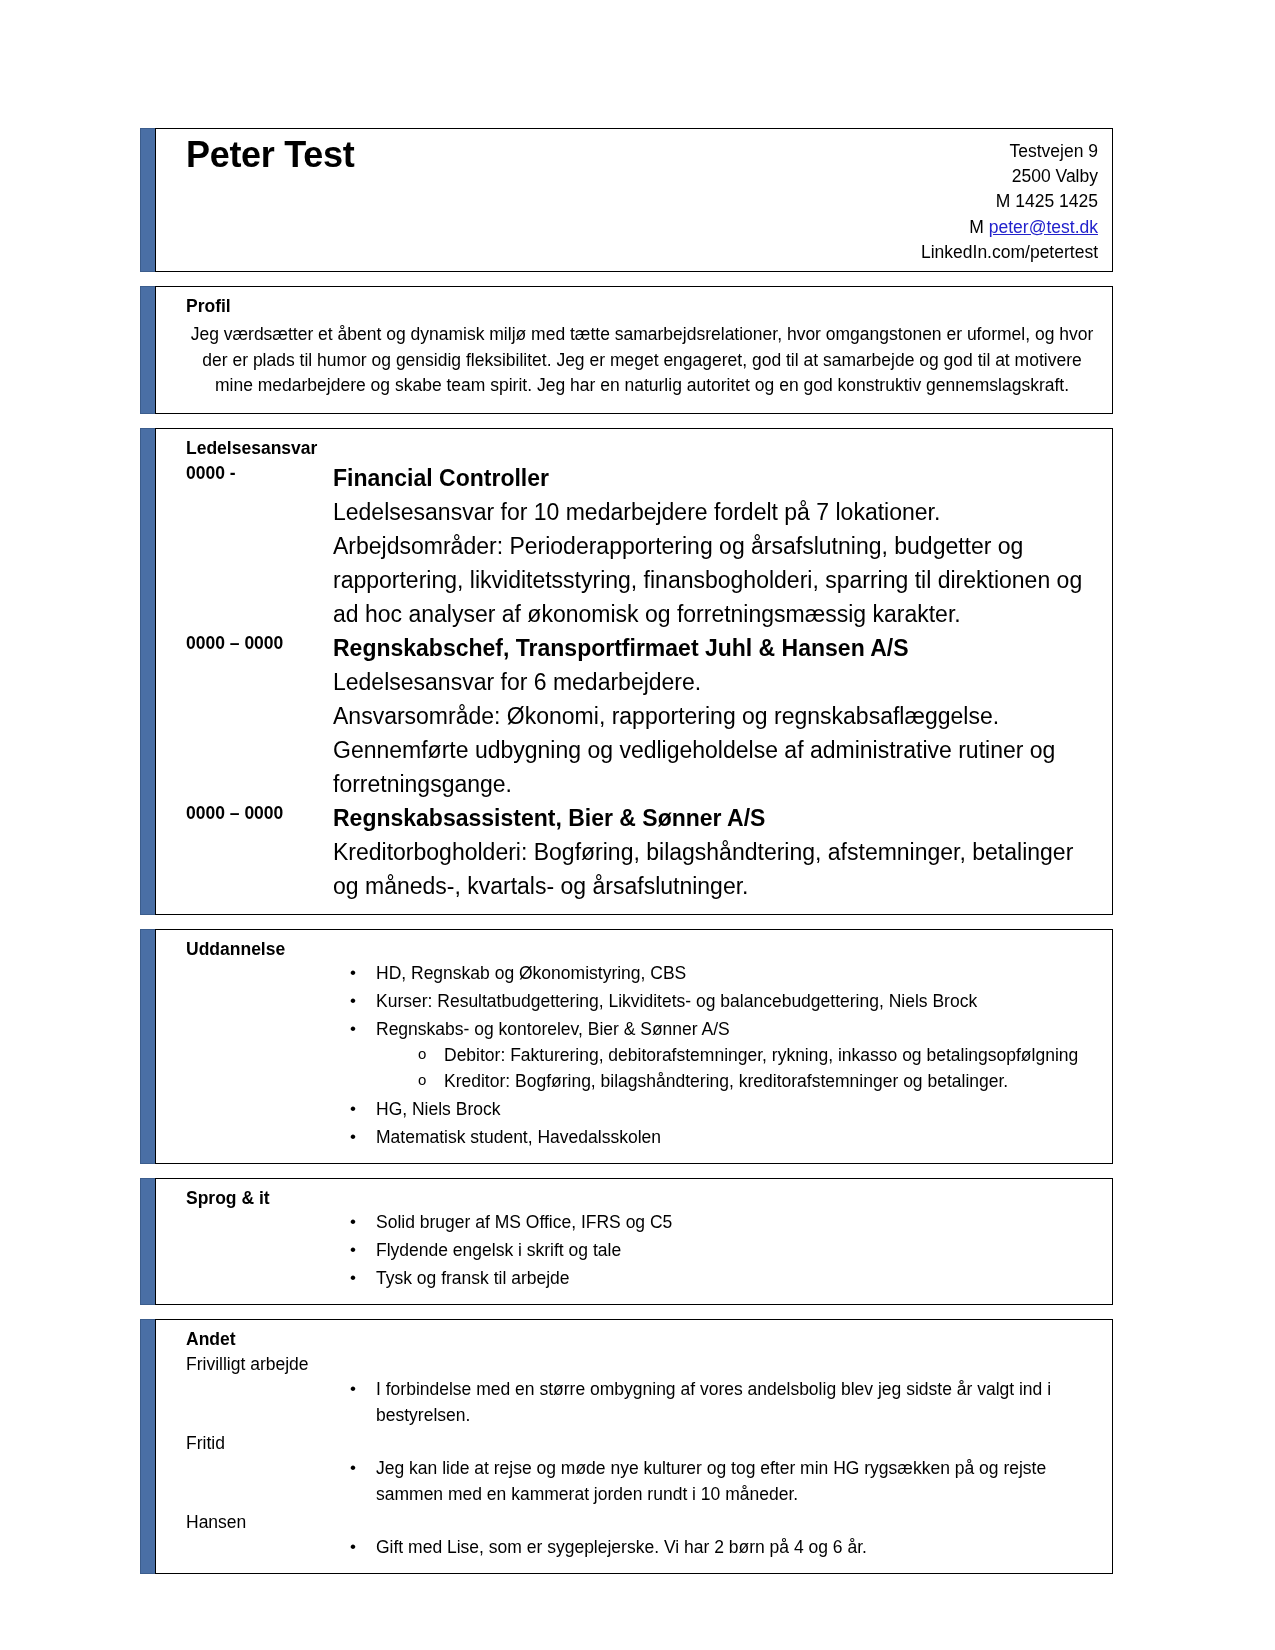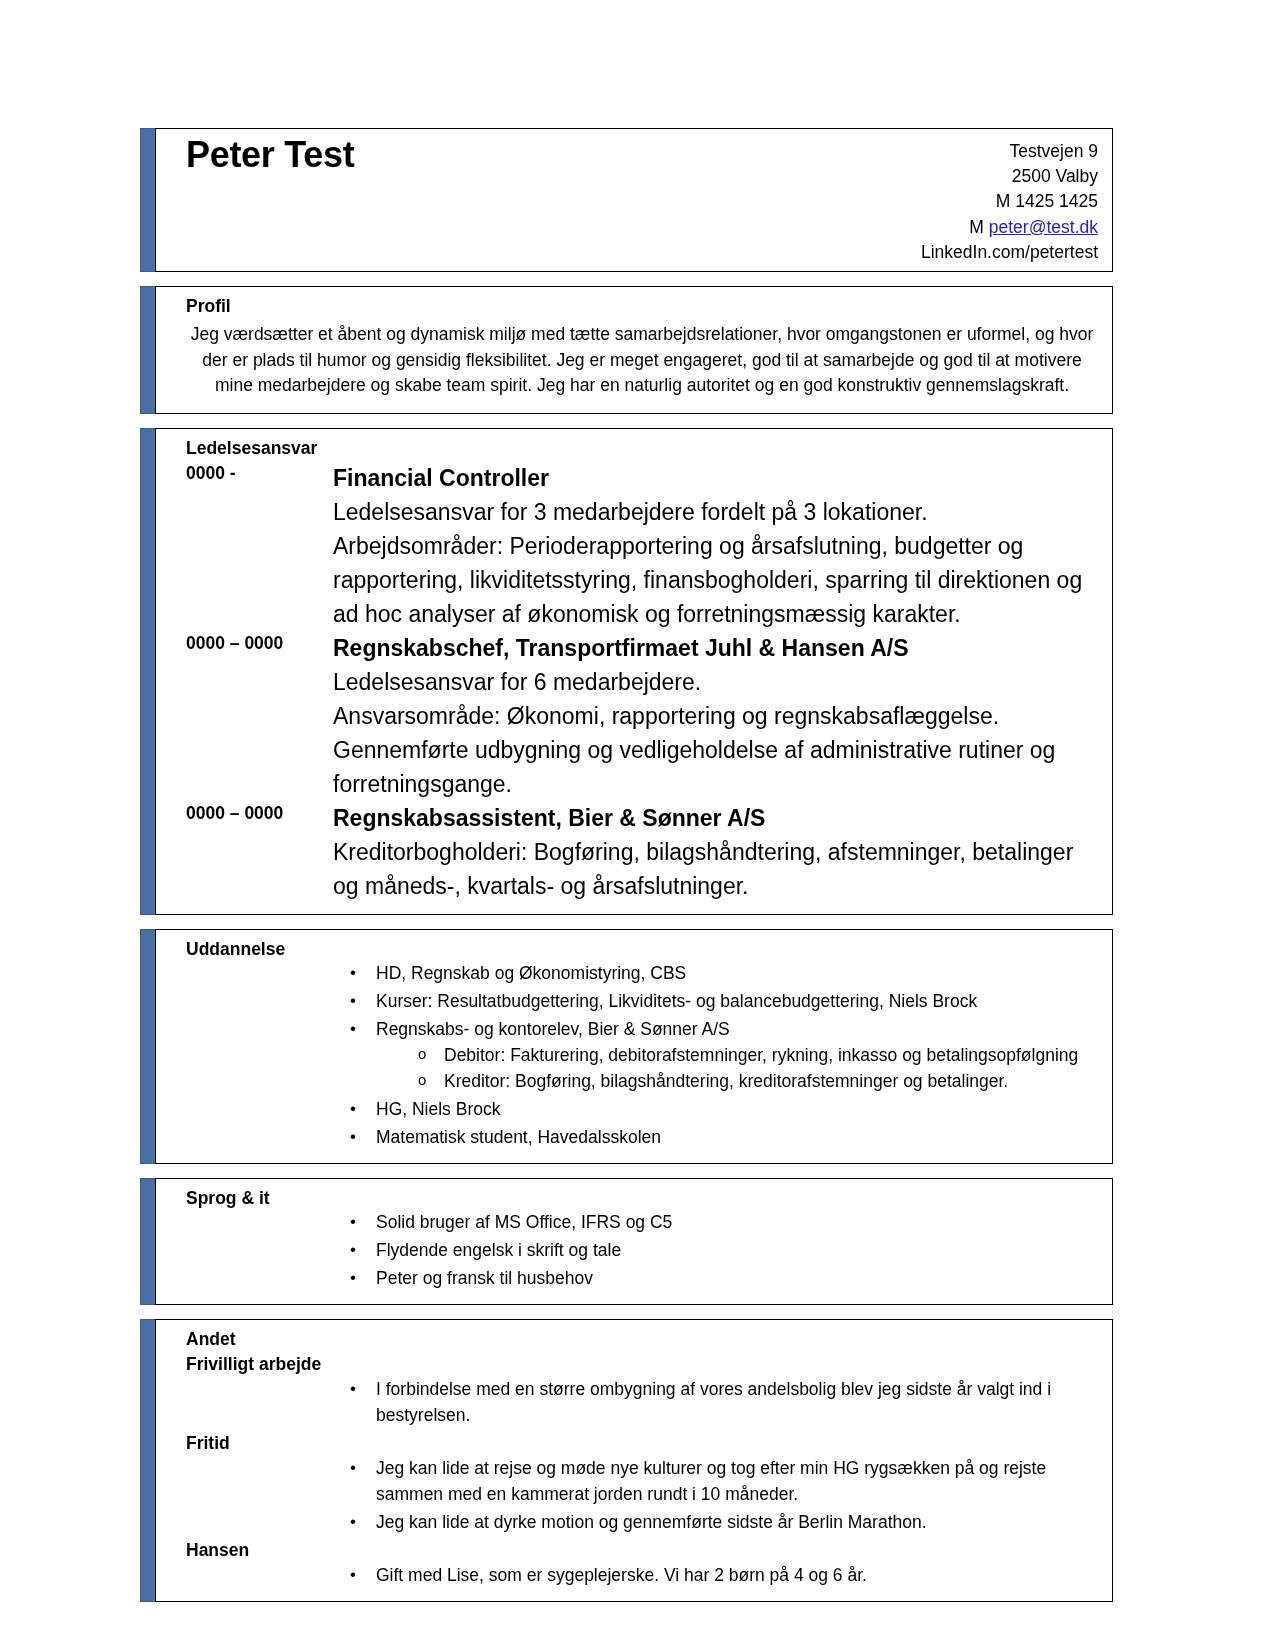--- a/index.html
+++ b/index.html
@@ -81,21 +81,21 @@
 
   
   h2.sec-title {
     font-size: 17.5px;
     font-weight: bold;
     margin: 0 0 1px 0;
     line-height: 1.3;
   }
   h3.sub-title {
     font-size: 17.5px;
-    font-weight: bold;
+    font-weight: normal;
     margin: 0;
     line-height: 1.45;
   }
   p.para {
     font-size: 17.5px;
     line-height: 1.48;
     margin: 4px;
     text-align: center;
   }
 
@@ -192,21 +192,21 @@
 
   <div class="section">
     <div class="accent-bar"></div>
     <div class="section-body">
       <h2 class="sec-title">Ledelsesansvar</h2>
 
       <div class="exp-row">
         <div class="exp-date">0000 -</div>
         <div class="exp-detail">
           <span class="exp-line exp-role">Financial Controller</span>
-          <span class="exp-line">Ledelsesansvar for 3 medarbejdere fordelt på 3 lokationer.</span>
+          <span class="exp-line">Ledelsesansvar for 10 medarbejdere fordelt på 7 lokationer.</span>
           <span class="exp-line">Arbejdsområder: Perioderapportering og årsafslutning, budgetter og rapportering, likviditetsstyring, finansbogholderi, sparring til direktionen og ad hoc analyser af økonomisk og forretningsmæssig karakter.</span>
         </div>
       </div>
 
       <div class="exp-row">
         <div class="exp-date">0000 – 0000</div>
         <div class="exp-detail">
           <span class="exp-line exp-role">Regnskabschef, Transportfirmaet Juhl &amp; Hansen A/S</span>
           <span class="exp-line">Ledelsesansvar for 6 medarbejdere.</span>
           <span class="exp-line">Ansvarsområde: Økonomi, rapportering og regnskabsaflæggelse.</span>
@@ -244,39 +244,38 @@
     </div>
   </div>
 
   <div class="section">
     <div class="accent-bar"></div>
     <div class="section-body">
       <h2 class="sec-title">Sprog &amp; it</h2>
       <ul class="bullets">
         <li><span>Solid bruger af MS Office, IFRS og C5</span></li>
         <li><span>Flydende engelsk i skrift og tale</span></li>
-        <li><span>Peter og fransk til husbehov</span></li>
+        <li><span>Tysk og fransk til arbejde</span></li>
       </ul>
     </div>
   </div>
 
   <div class="section">
     <div class="accent-bar"></div>
     <div class="section-body">
       <h2 class="sec-title">Andet</h2>
 
       <h3 class="sub-title">Frivilligt arbejde</h3>
       <ul class="bullets">
         <li><span>I forbindelse med en større ombygning af vores andelsbolig blev jeg sidste år valgt ind i bestyrelsen.</span></li>
       </ul>
 
       <h3 class="sub-title">Fritid</h3>
       <ul class="bullets">
         <li><span>Jeg kan lide at rejse og møde nye kulturer og tog efter min HG rygsækken på og rejste sammen med en kammerat jorden rundt i 10 måneder.</span></li>
-        <li><span>Jeg kan lide at dyrke motion og gennemførte sidste år Berlin Marathon.</span></li>
       </ul>
 
       <h3 class="sub-title">Hansen</h3>
       <ul class="bullets">
         <li><span>Gift med Lise, som er sygeplejerske. Vi har 2 børn på 4 og 6 år.</span></li>
       </ul>
     </div>
   </div>
 
 </div>

